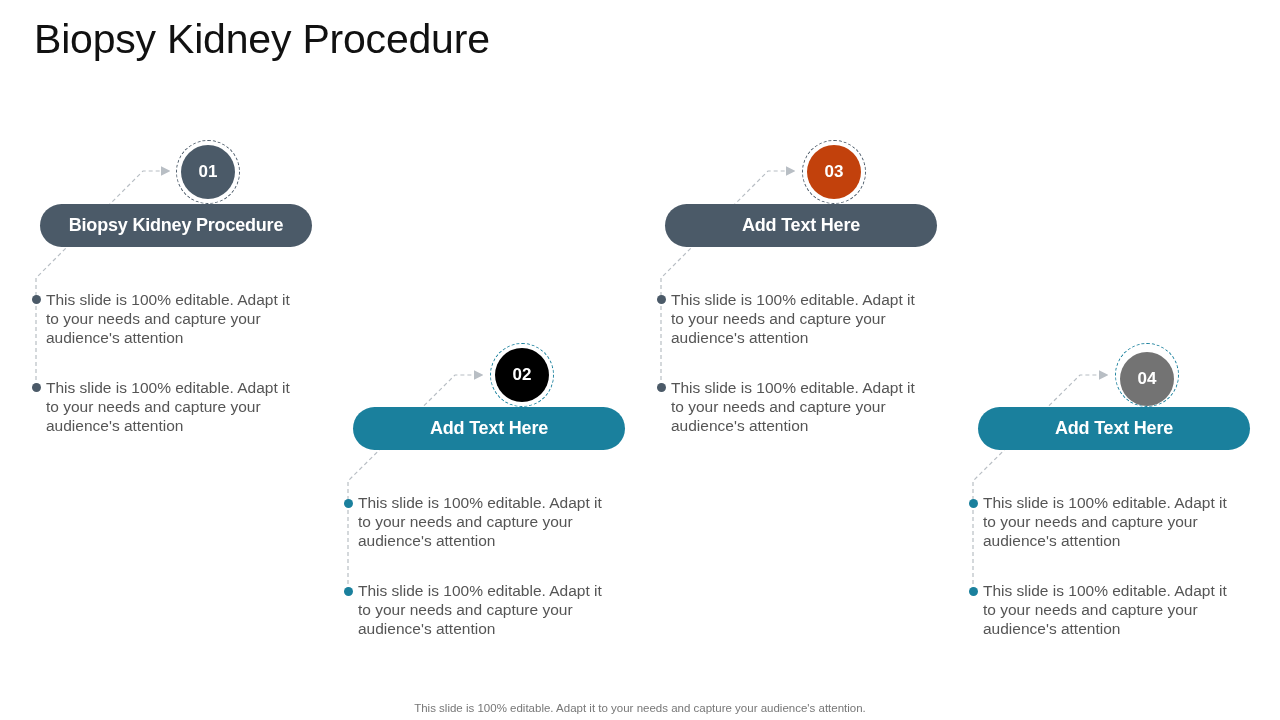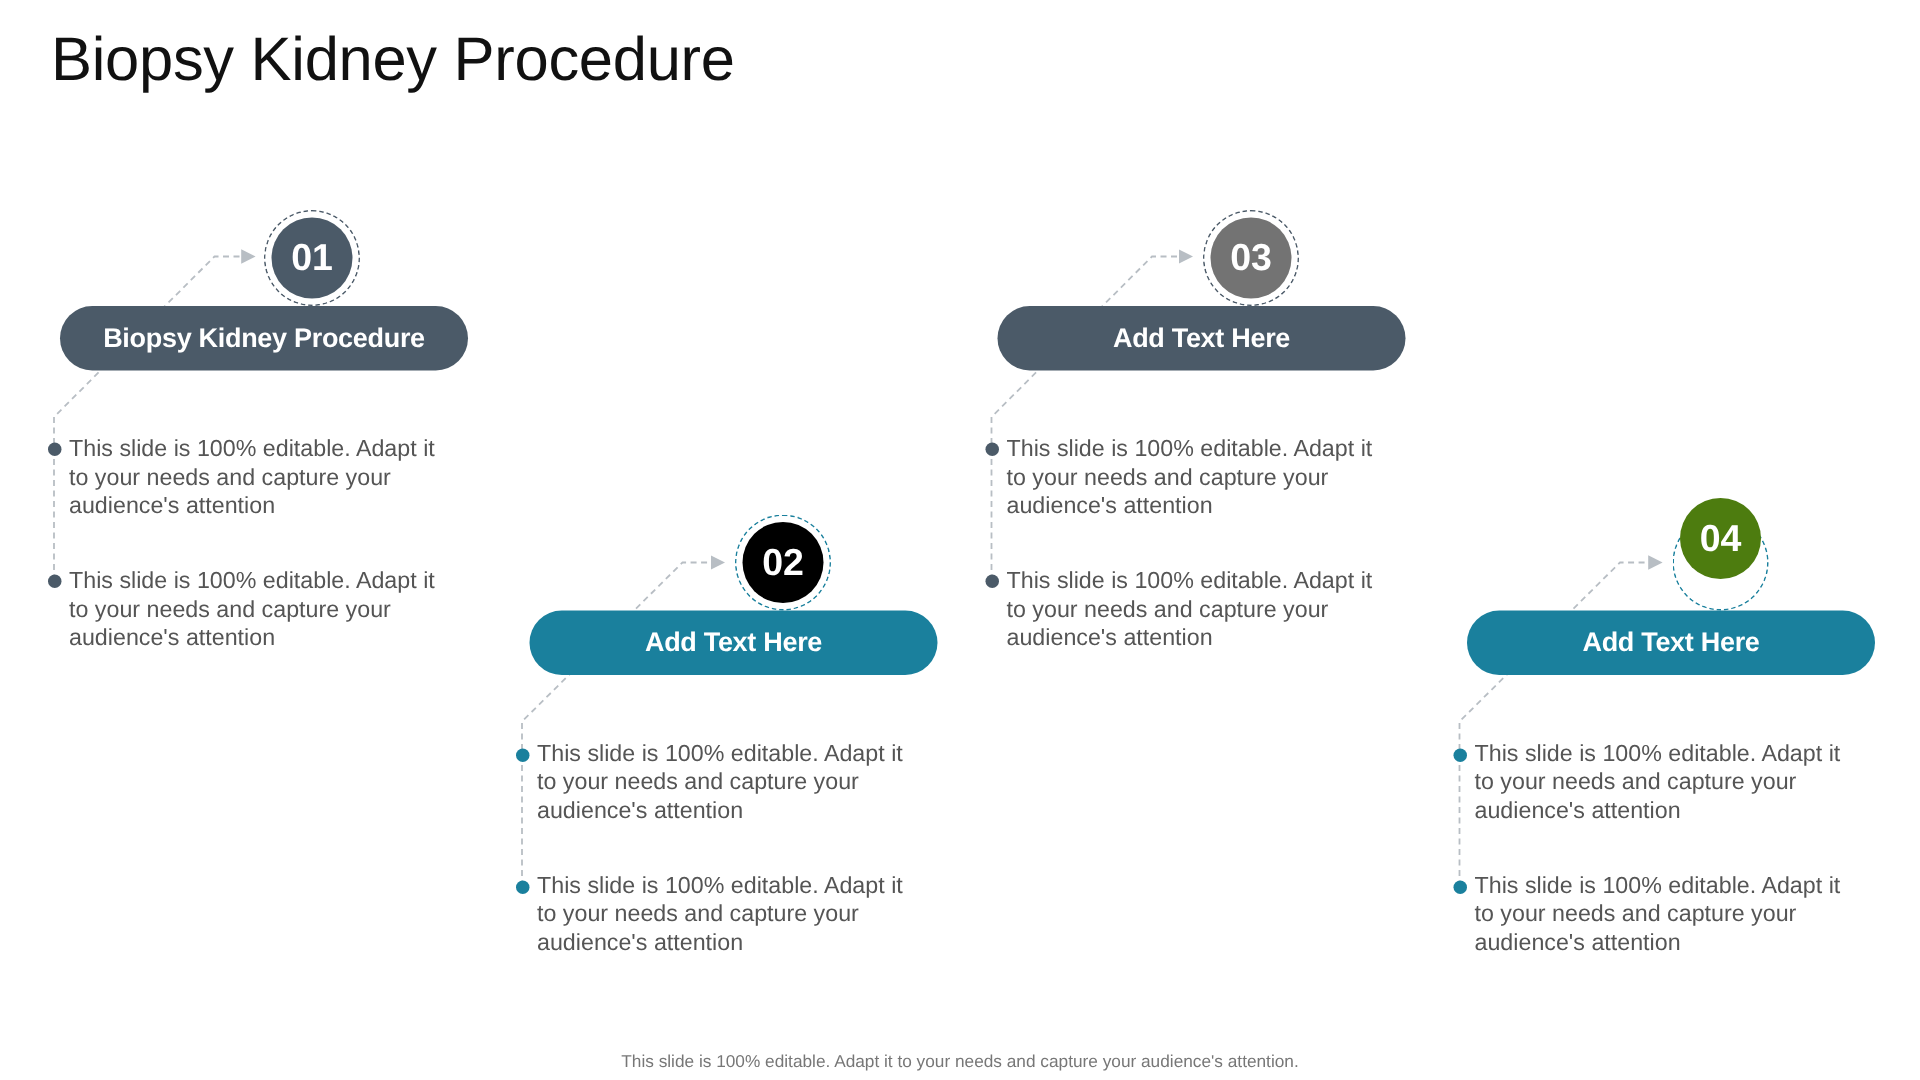--- a/index.html
+++ b/index.html
@@ -20,21 +20,21 @@
     color: #ffffff; font-weight: bold; font-size: 18px;
     display: flex; align-items: center; justify-content: center;
     letter-spacing: -0.2px;
   }
   .num-ring {
     position: absolute; width: 64px; height: 64px; border-radius: 50%;
     border: 1.2px dashed #4b5a68; background: #fff; box-sizing: border-box;
   }
   .num {
     position: absolute; width: 54px; height: 54px; border-radius: 50%;
-    color: #ffffff; font-weight: bold; font-size: 25px;
+    color: #ffffff; font-weight: bold; font-size: 17px;
     display: flex; align-items: center; justify-content: center;
   }
   .bullet {
     position: absolute; width: 255px;
     font-size: 15.5px; line-height: 19px; color: #555555;
   }
   .dot { position: absolute; width: 9px; height: 9px; border-radius: 50%; }
   .footer {
     position: absolute; left: 0; width: 1280px; top: 702px; text-align: center;
     font-size: 11.5px; color: #777777;
@@ -78,31 +78,31 @@
   <div class="num" style="left:495px;top:348px;background:#000000;">02</div>
   <div class="pill" style="left:353px;top:407px;background:#1a809d;">Add Text Here</div>
   <div class="dot" style="left:344px;top:499px;background:#1a809d;"></div>
   <div class="bullet" style="left:358px;top:493px;">This slide is 100% editable. Adapt it to your needs and capture your audience's attention</div>
   <div class="dot" style="left:344px;top:587px;background:#1a809d;"></div>
   <div class="bullet" style="left:358px;top:581px;">This slide is 100% editable. Adapt it to your needs and capture your audience's attention</div>
 </div>
 
 <div class="step" style="left:0;top:0;">
   <div class="num-ring" style="left:802px;top:140px;"></div>
-  <div class="num" style="left:807px;top:145px;background:#737373;">03</div>
+  <div class="num" style="left:807px;top:145px;background:#c2410c;">03</div>
   <div class="pill" style="left:665px;top:204px;background:#4b5a68;">Add Text Here</div>
   <div class="dot" style="left:657px;top:295px;background:#4b5a68;"></div>
   <div class="bullet" style="left:671px;top:290px;">This slide is 100% editable. Adapt it to your needs and capture your audience's attention</div>
   <div class="dot" style="left:657px;top:383px;background:#4b5a68;"></div>
   <div class="bullet" style="left:671px;top:378px;">This slide is 100% editable. Adapt it to your needs and capture your audience's attention</div>
 </div>
 
 <div class="step" style="left:0;top:0;">
   <div class="num-ring" style="left:1115px;top:343px;border-color:#1a809d;"></div>
-  <div class="num" style="left:1120px;top:332px;background:#4d7c0f;">04</div>
+  <div class="num" style="left:1120px;top:352px;background:#737373;">04</div>
   <div class="pill" style="left:978px;top:407px;background:#1a809d;">Add Text Here</div>
   <div class="dot" style="left:969px;top:499px;background:#1a809d;"></div>
   <div class="bullet" style="left:983px;top:493px;">This slide is 100% editable. Adapt it to your needs and capture your audience's attention</div>
   <div class="dot" style="left:969px;top:587px;background:#1a809d;"></div>
   <div class="bullet" style="left:983px;top:581px;">This slide is 100% editable. Adapt it to your needs and capture your audience's attention</div>
 </div>
 
 <div class="footer">This slide is 100% editable. Adapt it to your needs and capture your audience's attention.</div>
 
 </body></html>

